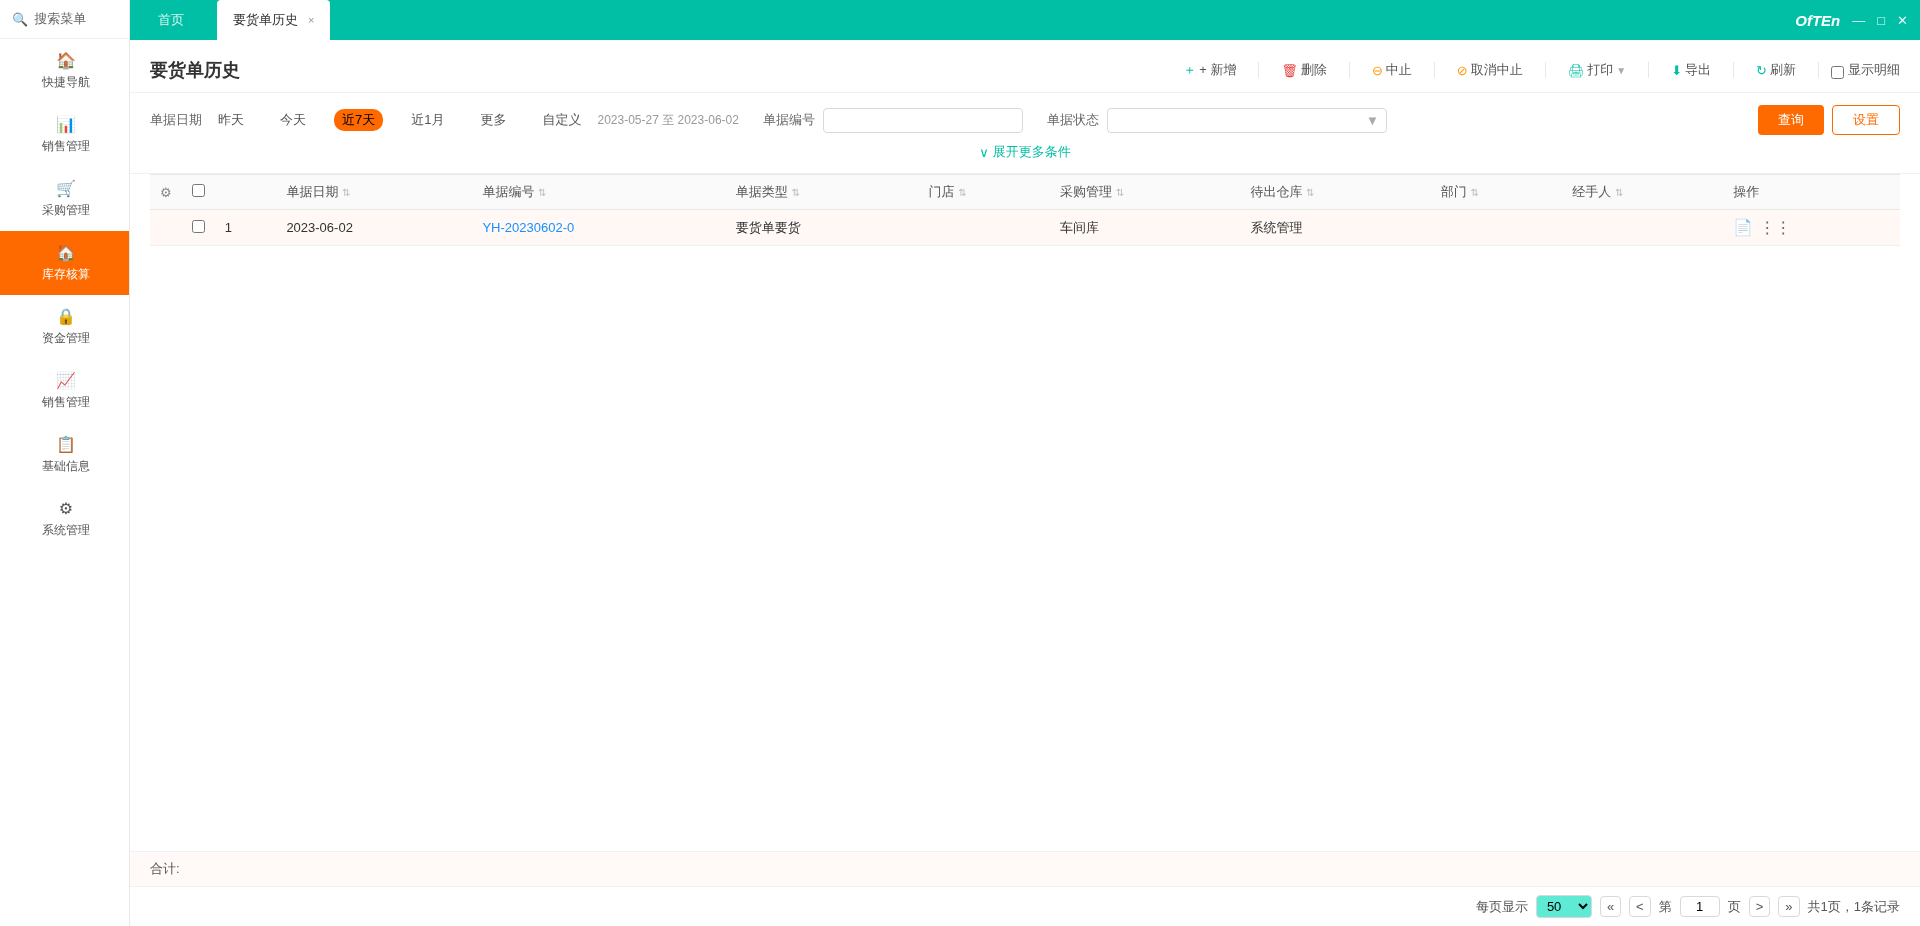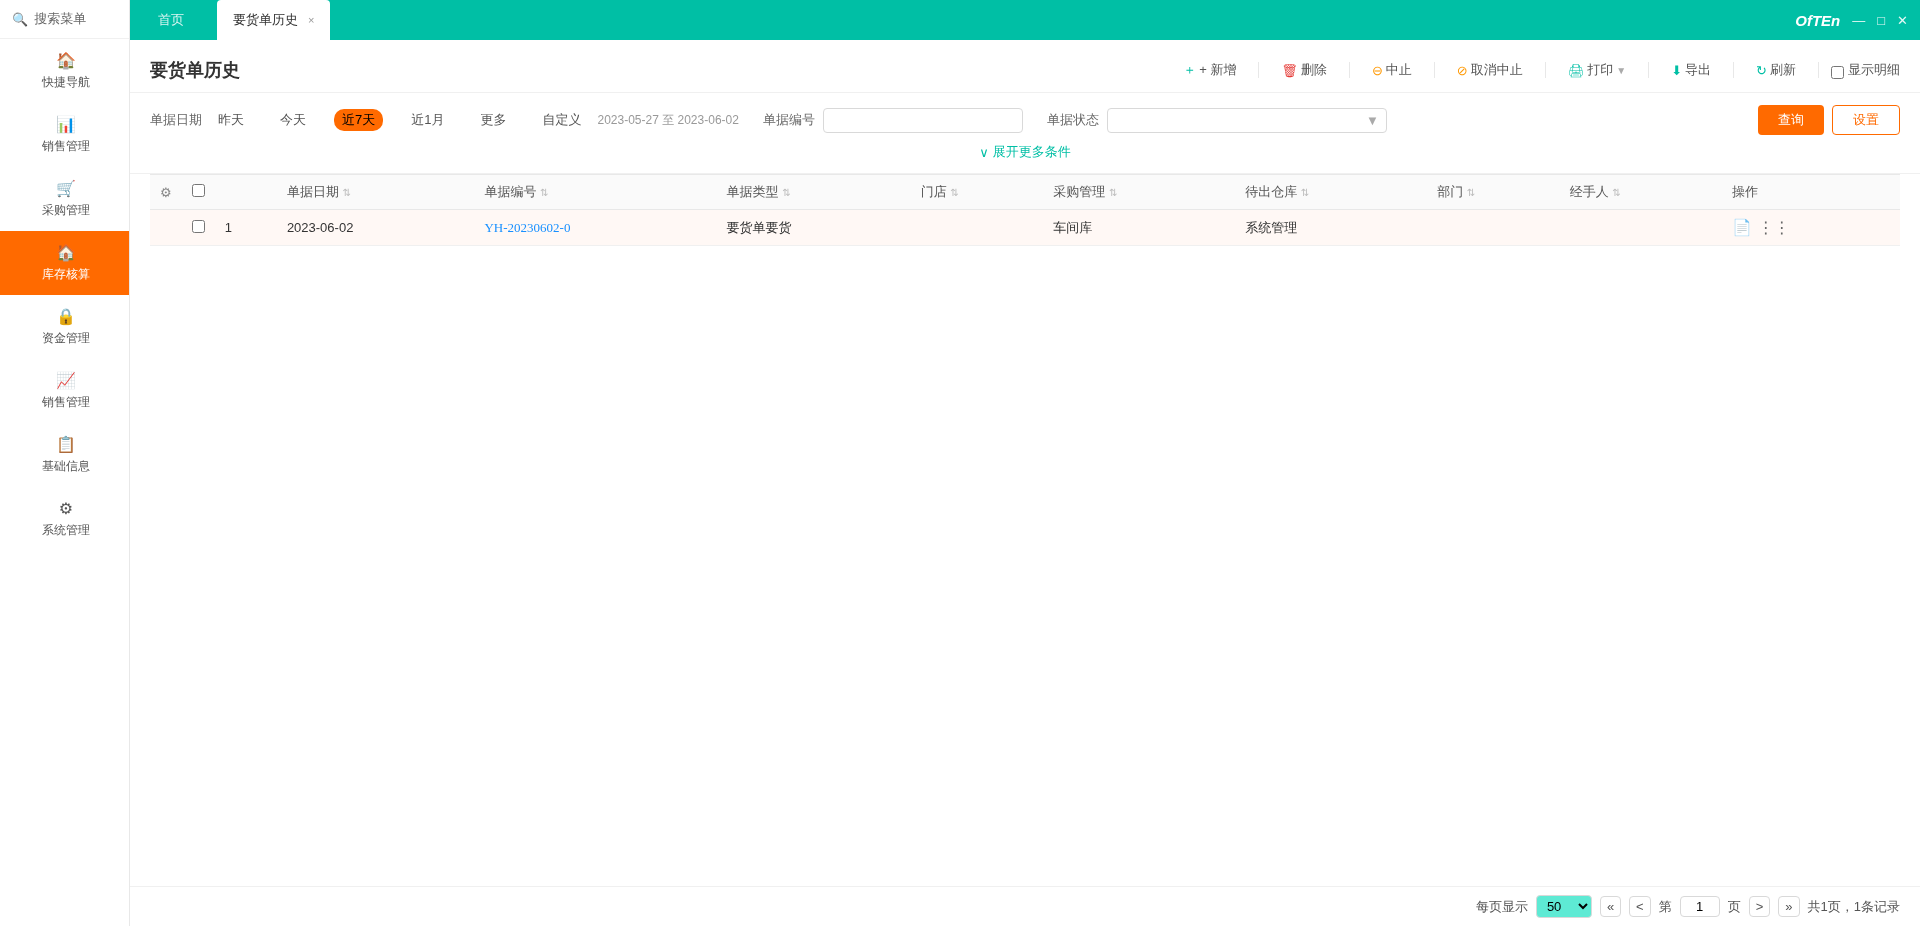--- a/index.html
+++ b/index.html
@@ -55,21 +55,21 @@
     table { width: 100%; border-collapse: collapse; font-size: 13px; }
     thead tr { background: #fafafa; }
     th { padding: 8px 10px; text-align: left; color: #555; font-weight: 500; border-bottom: 1px solid #e8e8e8; border-top: 1px solid #e8e8e8; white-space: nowrap; }
     td { padding: 8px 10px; border-bottom: 1px solid #f0f0f0; white-space: nowrap; }
     .table-row-highlight { background: #fff8f5; }
     .sort-icon { color: #bbb; font-size: 10px; cursor: pointer; }
     .settings-col { width: 30px; cursor: pointer; color: #888; }
     .checkbox-col { width: 30px; }
     .operations { display: flex; align-items: center; gap: 6px; }
     .op-icon { cursor: pointer; color: #666; font-size: 16px; }
-    .link-text { color: #1890ff; cursor: pointer; text-decoration: none; font-family: Liberation Serif, serif; }
+    .link-text { color: #1890ff; cursor: pointer; text-decoration: none; }
 
     
     .footer-summary { padding: 8px 20px; background: #fffaf7; border-top: 1px solid #f0f0f0; font-size: 13px; color: #555; }
 
     
     .pagination { padding: 8px 20px; background: #fff; border-top: 1px solid #f0f0f0; display: flex; align-items: center; justify-content: flex-end; gap: 8px; font-size: 13px; color: #555; }
     .pagination-btn { border: 1px solid #d9d9d9; background: #fff; border-radius: 4px; padding: 2px 6px; cursor: pointer; font-size: 13px; color: #555; }
     .pagination-btn:disabled { color: #bbb; cursor: not-allowed; }
     .page-input { border: 1px solid #d9d9d9; border-radius: 4px; padding: 2px 6px; width: 40px; text-align: center; font-size: 13px; outline: none; }
     .per-page-select { border: 1px solid #d9d9d9; border-radius: 4px; padding: 2px 6px; font-size: 13px; outline: none; background: #5eead4; }
@@ -291,20 +291,23 @@
               <div class="operations">
                 <span class="op-icon">📄</span>
                 <span class="op-icon">⋮⋮</span>
               </div>
             </td>
           </tr>
         </tbody>
       </table>
     </div>
 
+    <div class="footer-summary">
+      <span>合计:</span>
+    </div>
 
     <div class="pagination">
       <span>每页显示</span>
       <select class="per-page-select">
         <option value="50">50</option>
         <option value="10">10</option>
         <option value="20">20</option>
         <option value="100">100</option>
       </select>
       <button class="pagination-btn">«</button>

